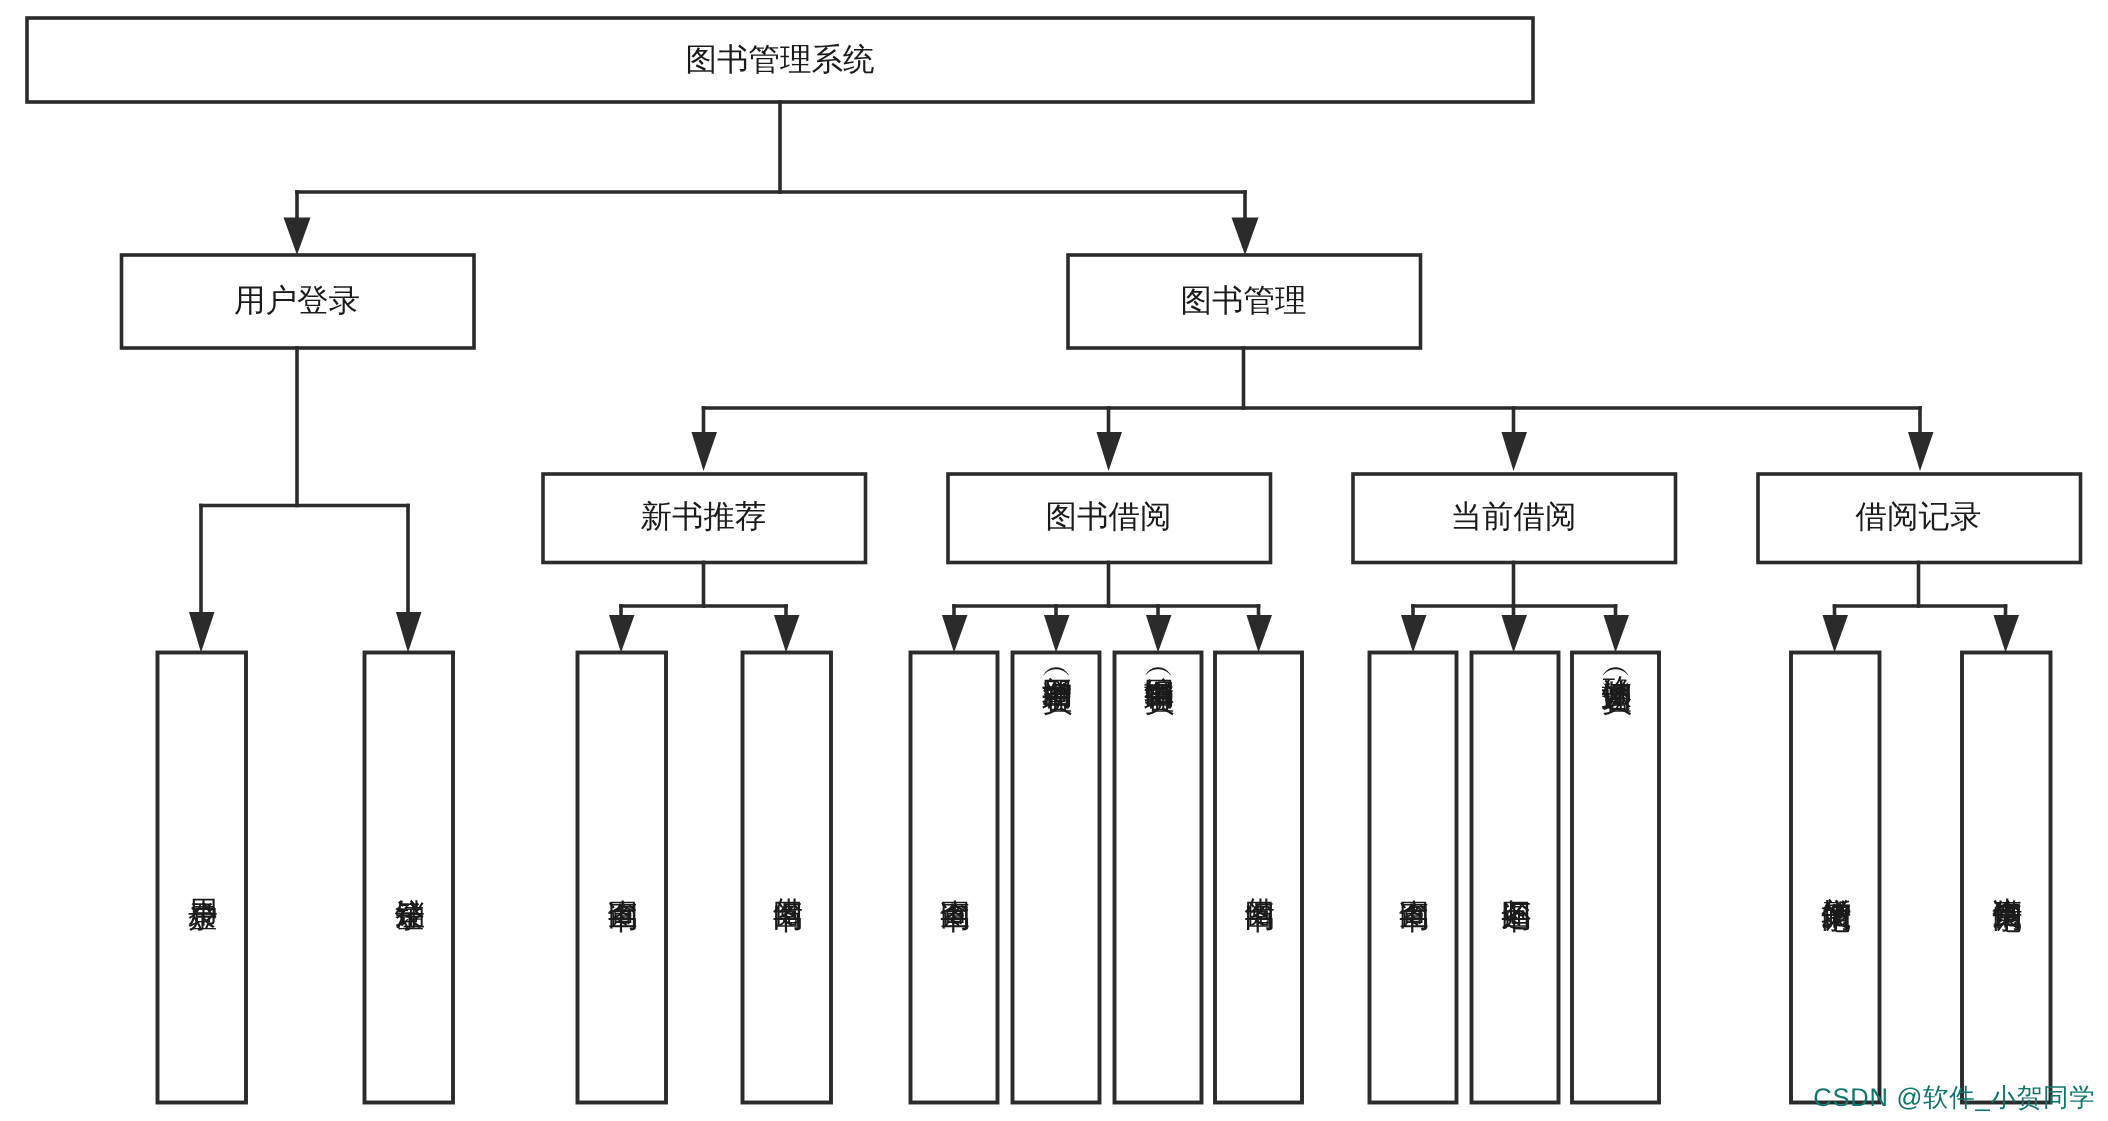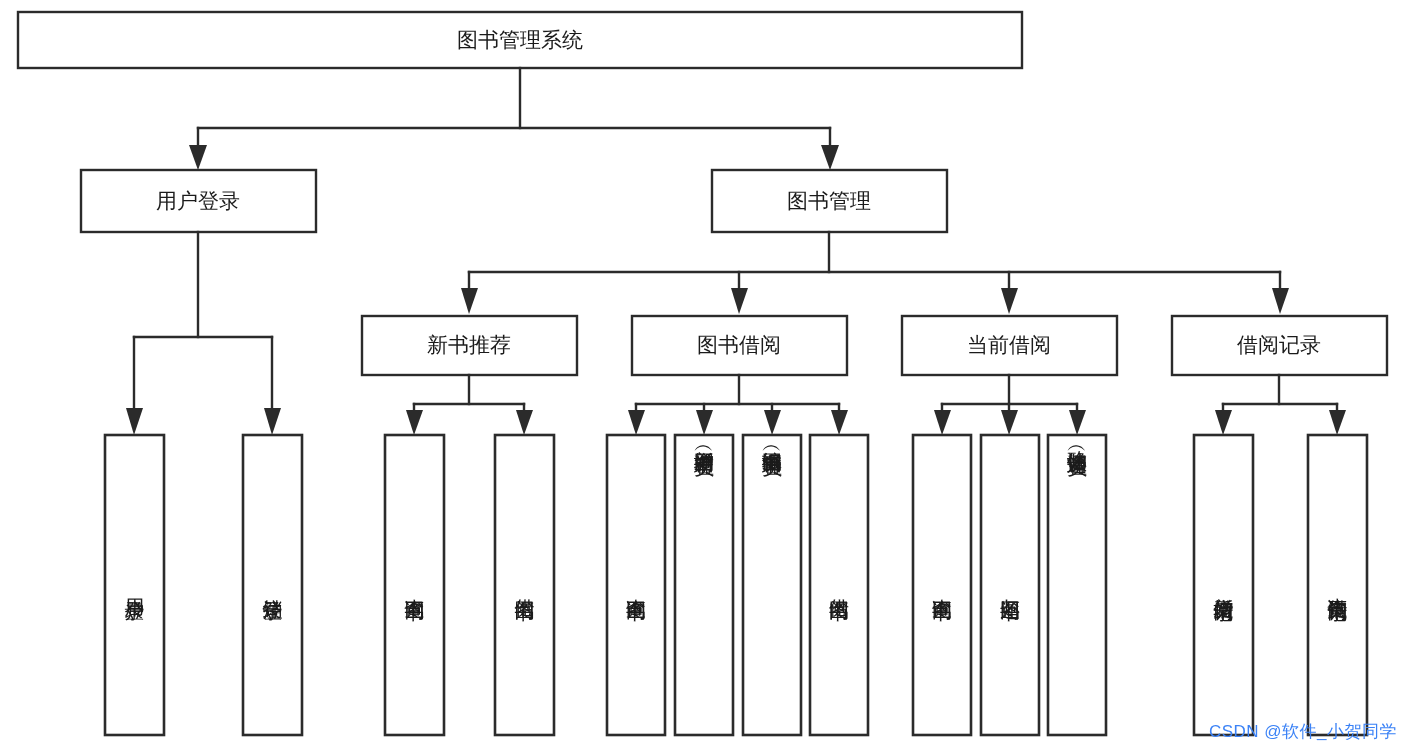--- a/index.html
+++ b/index.html
@@ -66,21 +66,21 @@
     display: flex;
     align-items: center;
     justify-content: center;
     pointer-events: none;
   }
   #watermark {
     position: absolute;
     right: 8px;
     bottom: 4px;
     font-size: 17px;
-    color: #3b82f6;
+    color: #0f766e;
     font-family: "Liberation Sans", "DejaVu Sans", sans-serif;
     letter-spacing: 0.5px;
     white-space: nowrap;
     margin-top: 29px;
   }
 </style>
 </head>
 <body>
 
 <div id="diagram-root">

